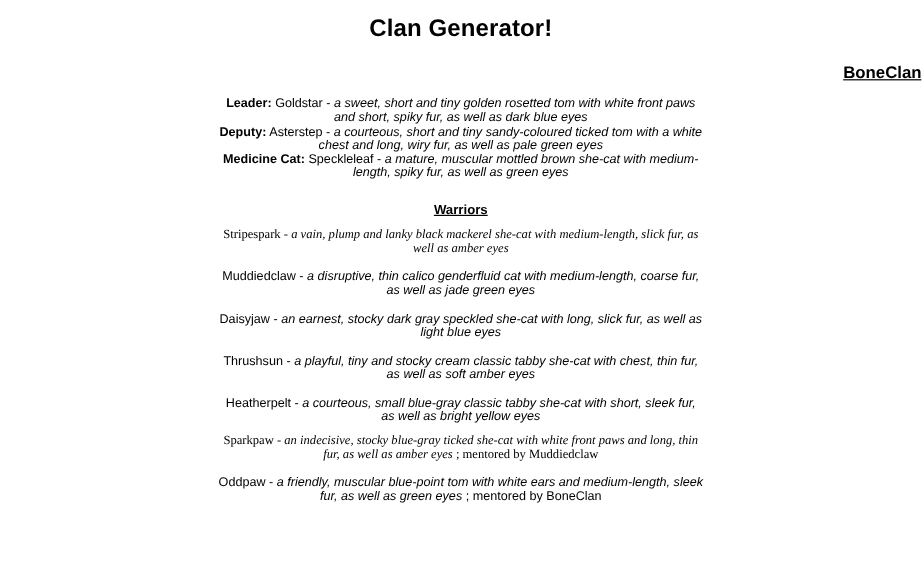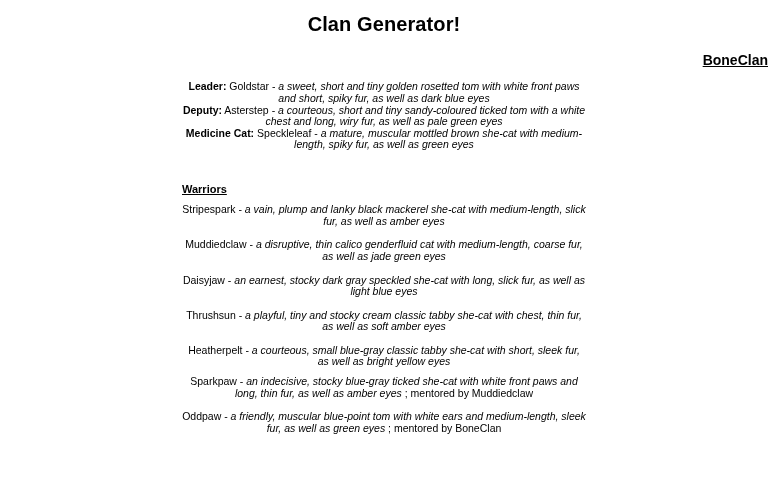--- a/index.html
+++ b/index.html
@@ -60,39 +60,40 @@
   }
 
   .entry + .entry {
     margin-top: 0;
   }
 
   .section-head {
     font-size: 11px;
     font-weight: bold;
     text-decoration: underline;
-    text-align: left;
-    margin: 32px 0 0 0;
+    text-align: center;
+    margin: 18px 0 0 0;
     line-height: 1.2;
   }
 
   .roster {
     margin-top: 8px;
   }
 
   .roster .entry {
     margin-top: 12px;
   }
 
   .roster .entry.tight {
     margin-top: 0;
   }
 
   .roster .entry:first-child {
     margin-top: 2px;
+    font-family: Liberation Serif, serif;
   }
 
   .lbl { font-weight: bold; }
   .desc { font-style: italic; }
   .plain { font-style: normal; }
 </style>
 </head>
 <body>
 
 <div id="page">

